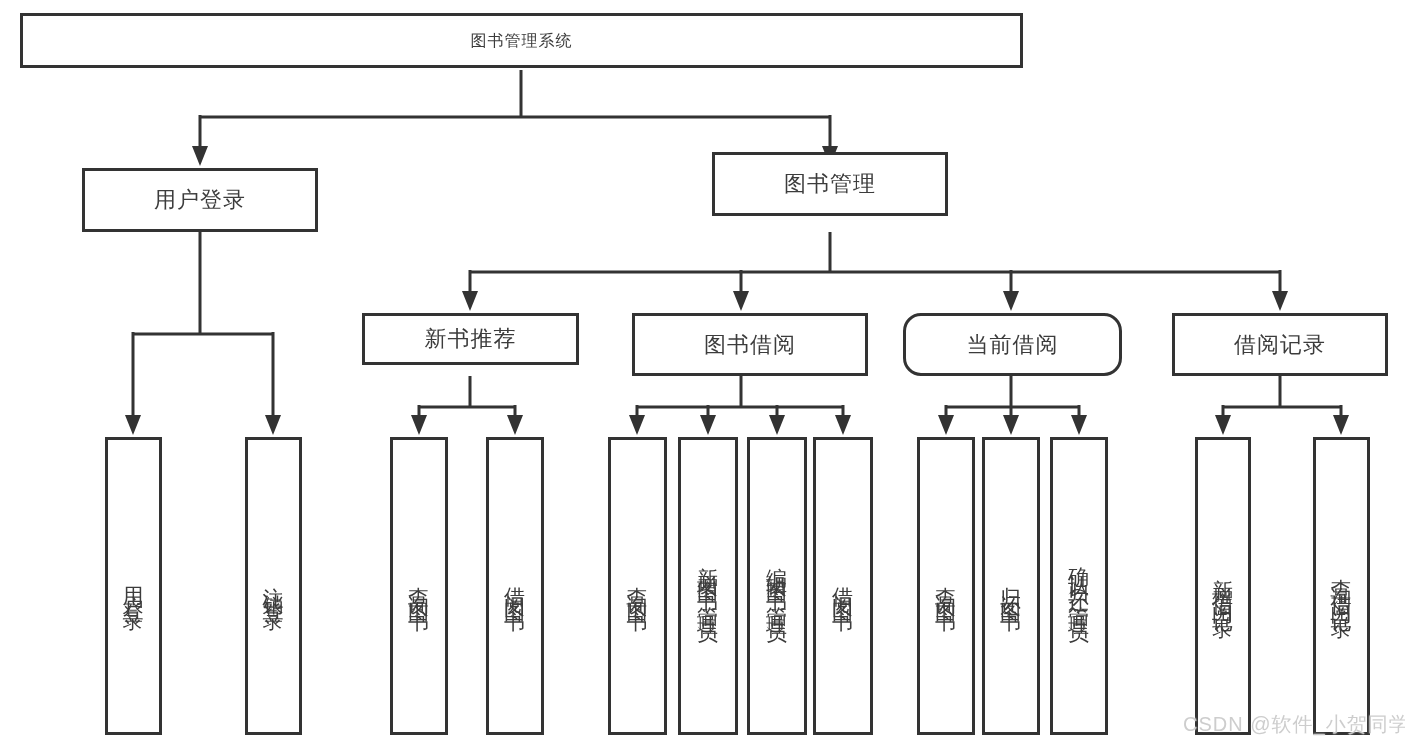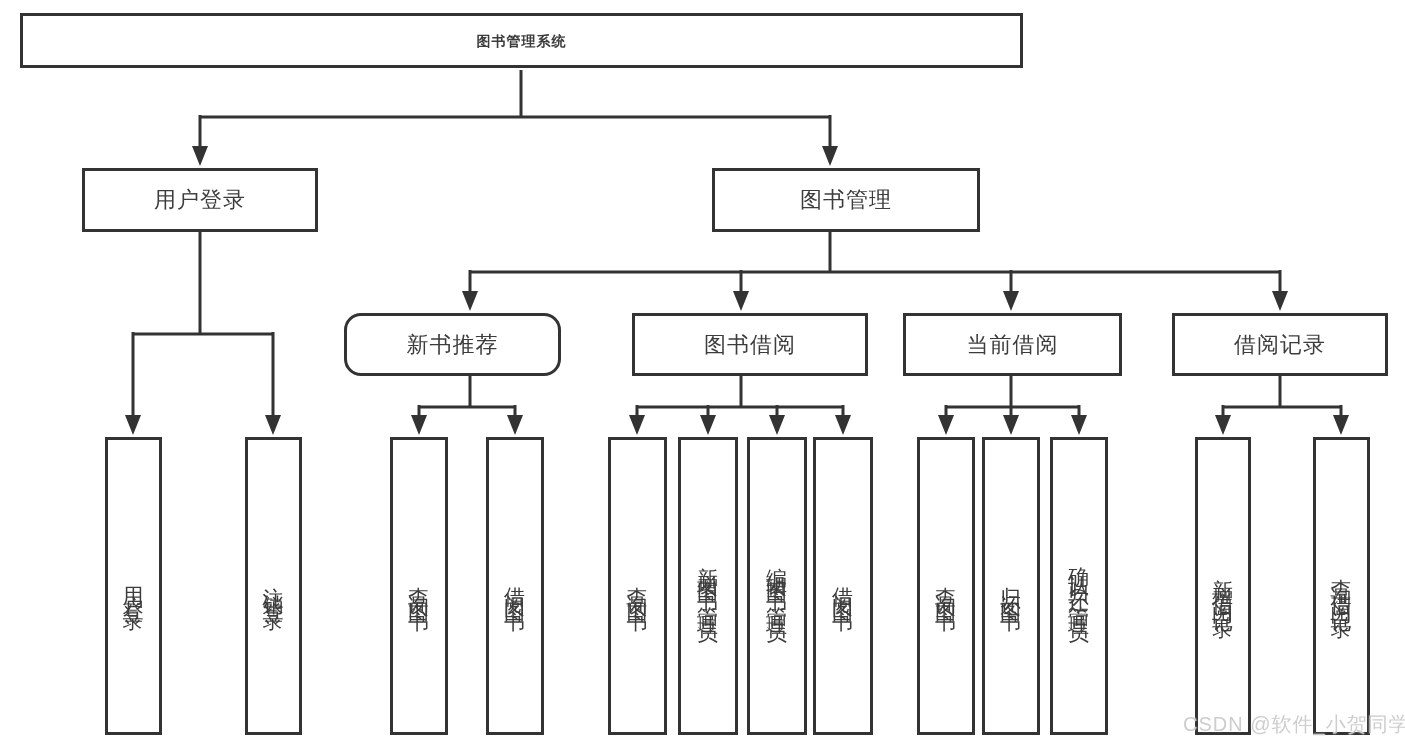--- a/index.html
+++ b/index.html
@@ -28,21 +28,21 @@
     justify-content: center;
     z-index: 2;
   }
   .hlabel {
     font-size: 22px;
     letter-spacing: 1px;
     color: #3c3c3c;
     white-space: nowrap;
     line-height: 1;
   }
-  .root .hlabel { font-size: 14px; font-weight: bold; }
+  .root .hlabel { font-size: 16px; }
   .vnode { top: 437px; height: 298px; }
   .vlabel {
     writing-mode: vertical-rl;
     text-orientation: mixed;
     font-size: 21px;
     letter-spacing: 8px;
     line-height: 1;
     color: #3c3c3c;
   }
   .watermark {
@@ -109,31 +109,31 @@
     </g>
   </svg>
 
   <div class="node root" style="left:20px; top:13px; width:1003px; height:55px;">
     <span class="hlabel">图书管理系统</span>
   </div>
 
   <div class="node" style="left:82px; top:168px; width:236px; height:64px;">
     <span class="hlabel">用户登录</span>
   </div>
-  <div class="node" style="left:712px; top:168px; width:268px; height:64px;font-family:Liberation Serif, serif;">
+  <div class="node" style="left:712px; top:152px; width:236px; height:64px;font-family:Liberation Serif, serif;">
     <span class="hlabel">图书管理</span>
   </div>
 
-  <div class="node" style="left:344px; top:313px; width:217px; height:63px;border-radius:17px;">
+  <div class="node" style="left:362px; top:313px; width:217px; height:52px;">
     <span class="hlabel">新书推荐</span>
   </div>
   <div class="node" style="left:632px; top:313px; width:236px; height:63px;">
     <span class="hlabel">图书借阅</span>
   </div>
-  <div class="node" style="left:903px; top:313px; width:219px; height:63px;">
+  <div class="node" style="left:903px; top:313px; width:219px; height:63px;border-radius:18px;">
     <span class="hlabel">当前借阅</span>
   </div>
   <div class="node" style="left:1172px; top:313px; width:216px; height:63px;">
     <span class="hlabel">借阅记录</span>
   </div>
 
   <div class="node vnode" style="left:105px; width:57px;">
     <span class="vlabel">用户登录</span>
   </div>
   <div class="node vnode" style="left:245px; width:57px;">

